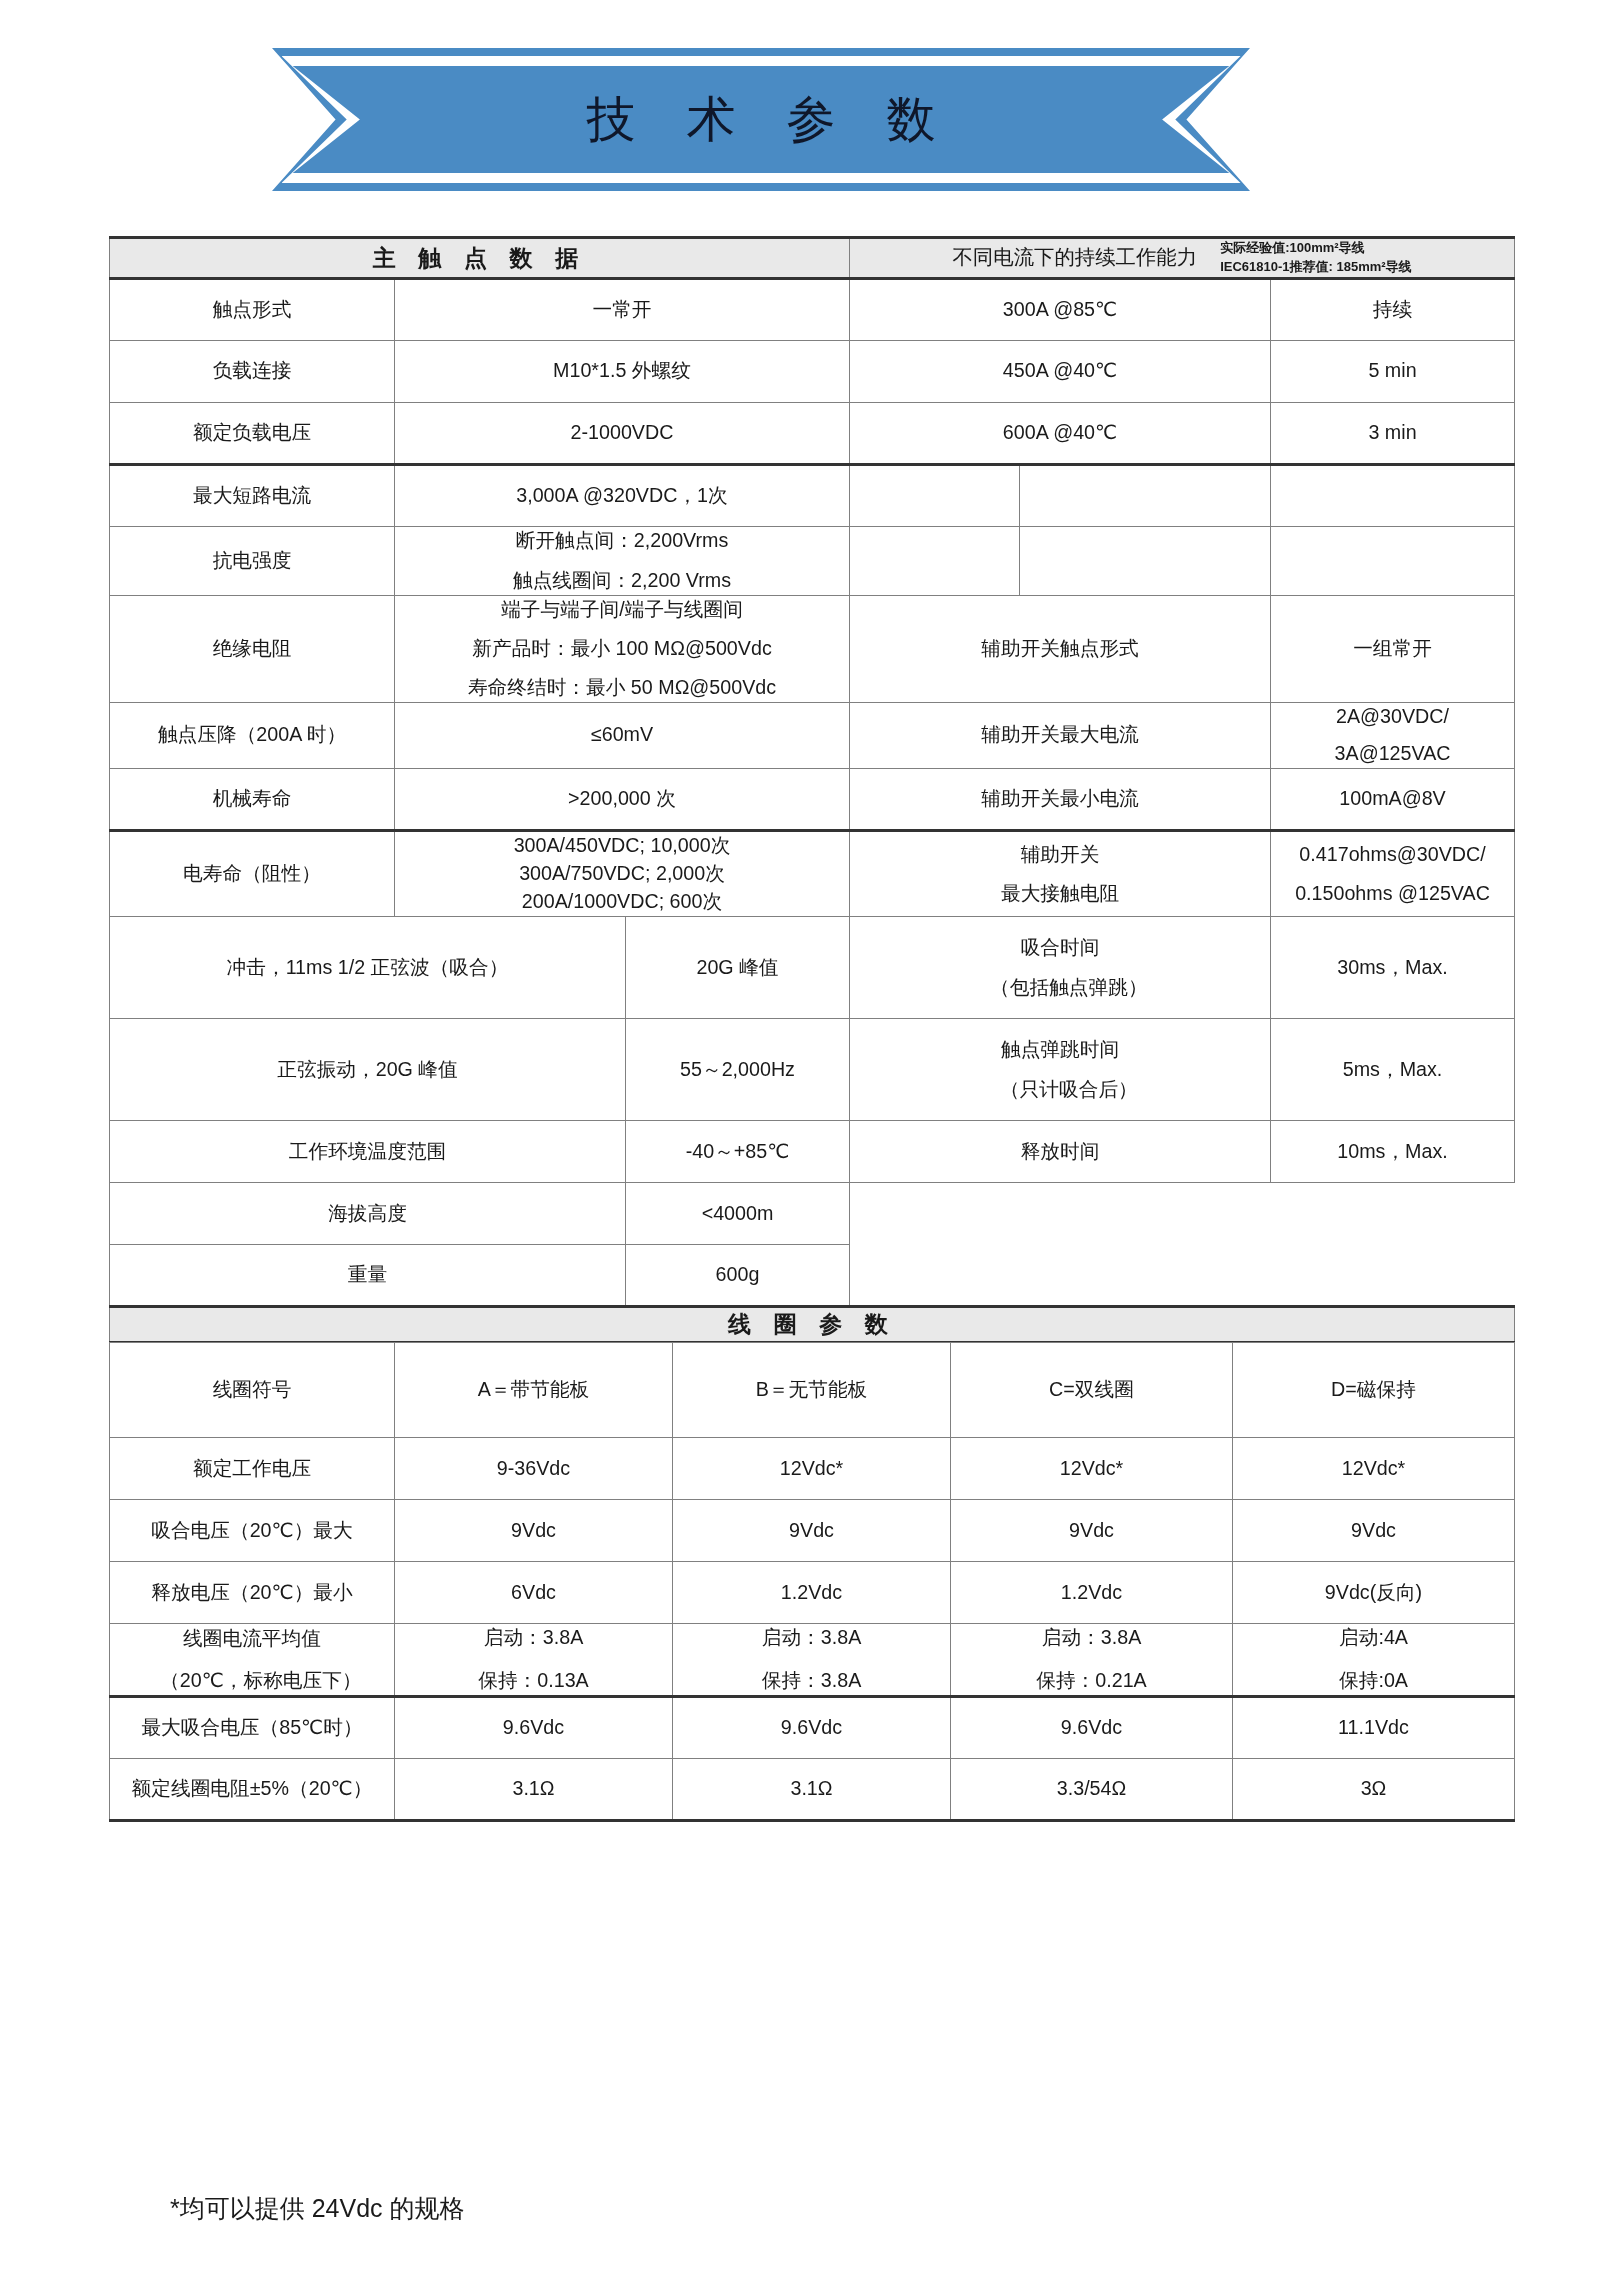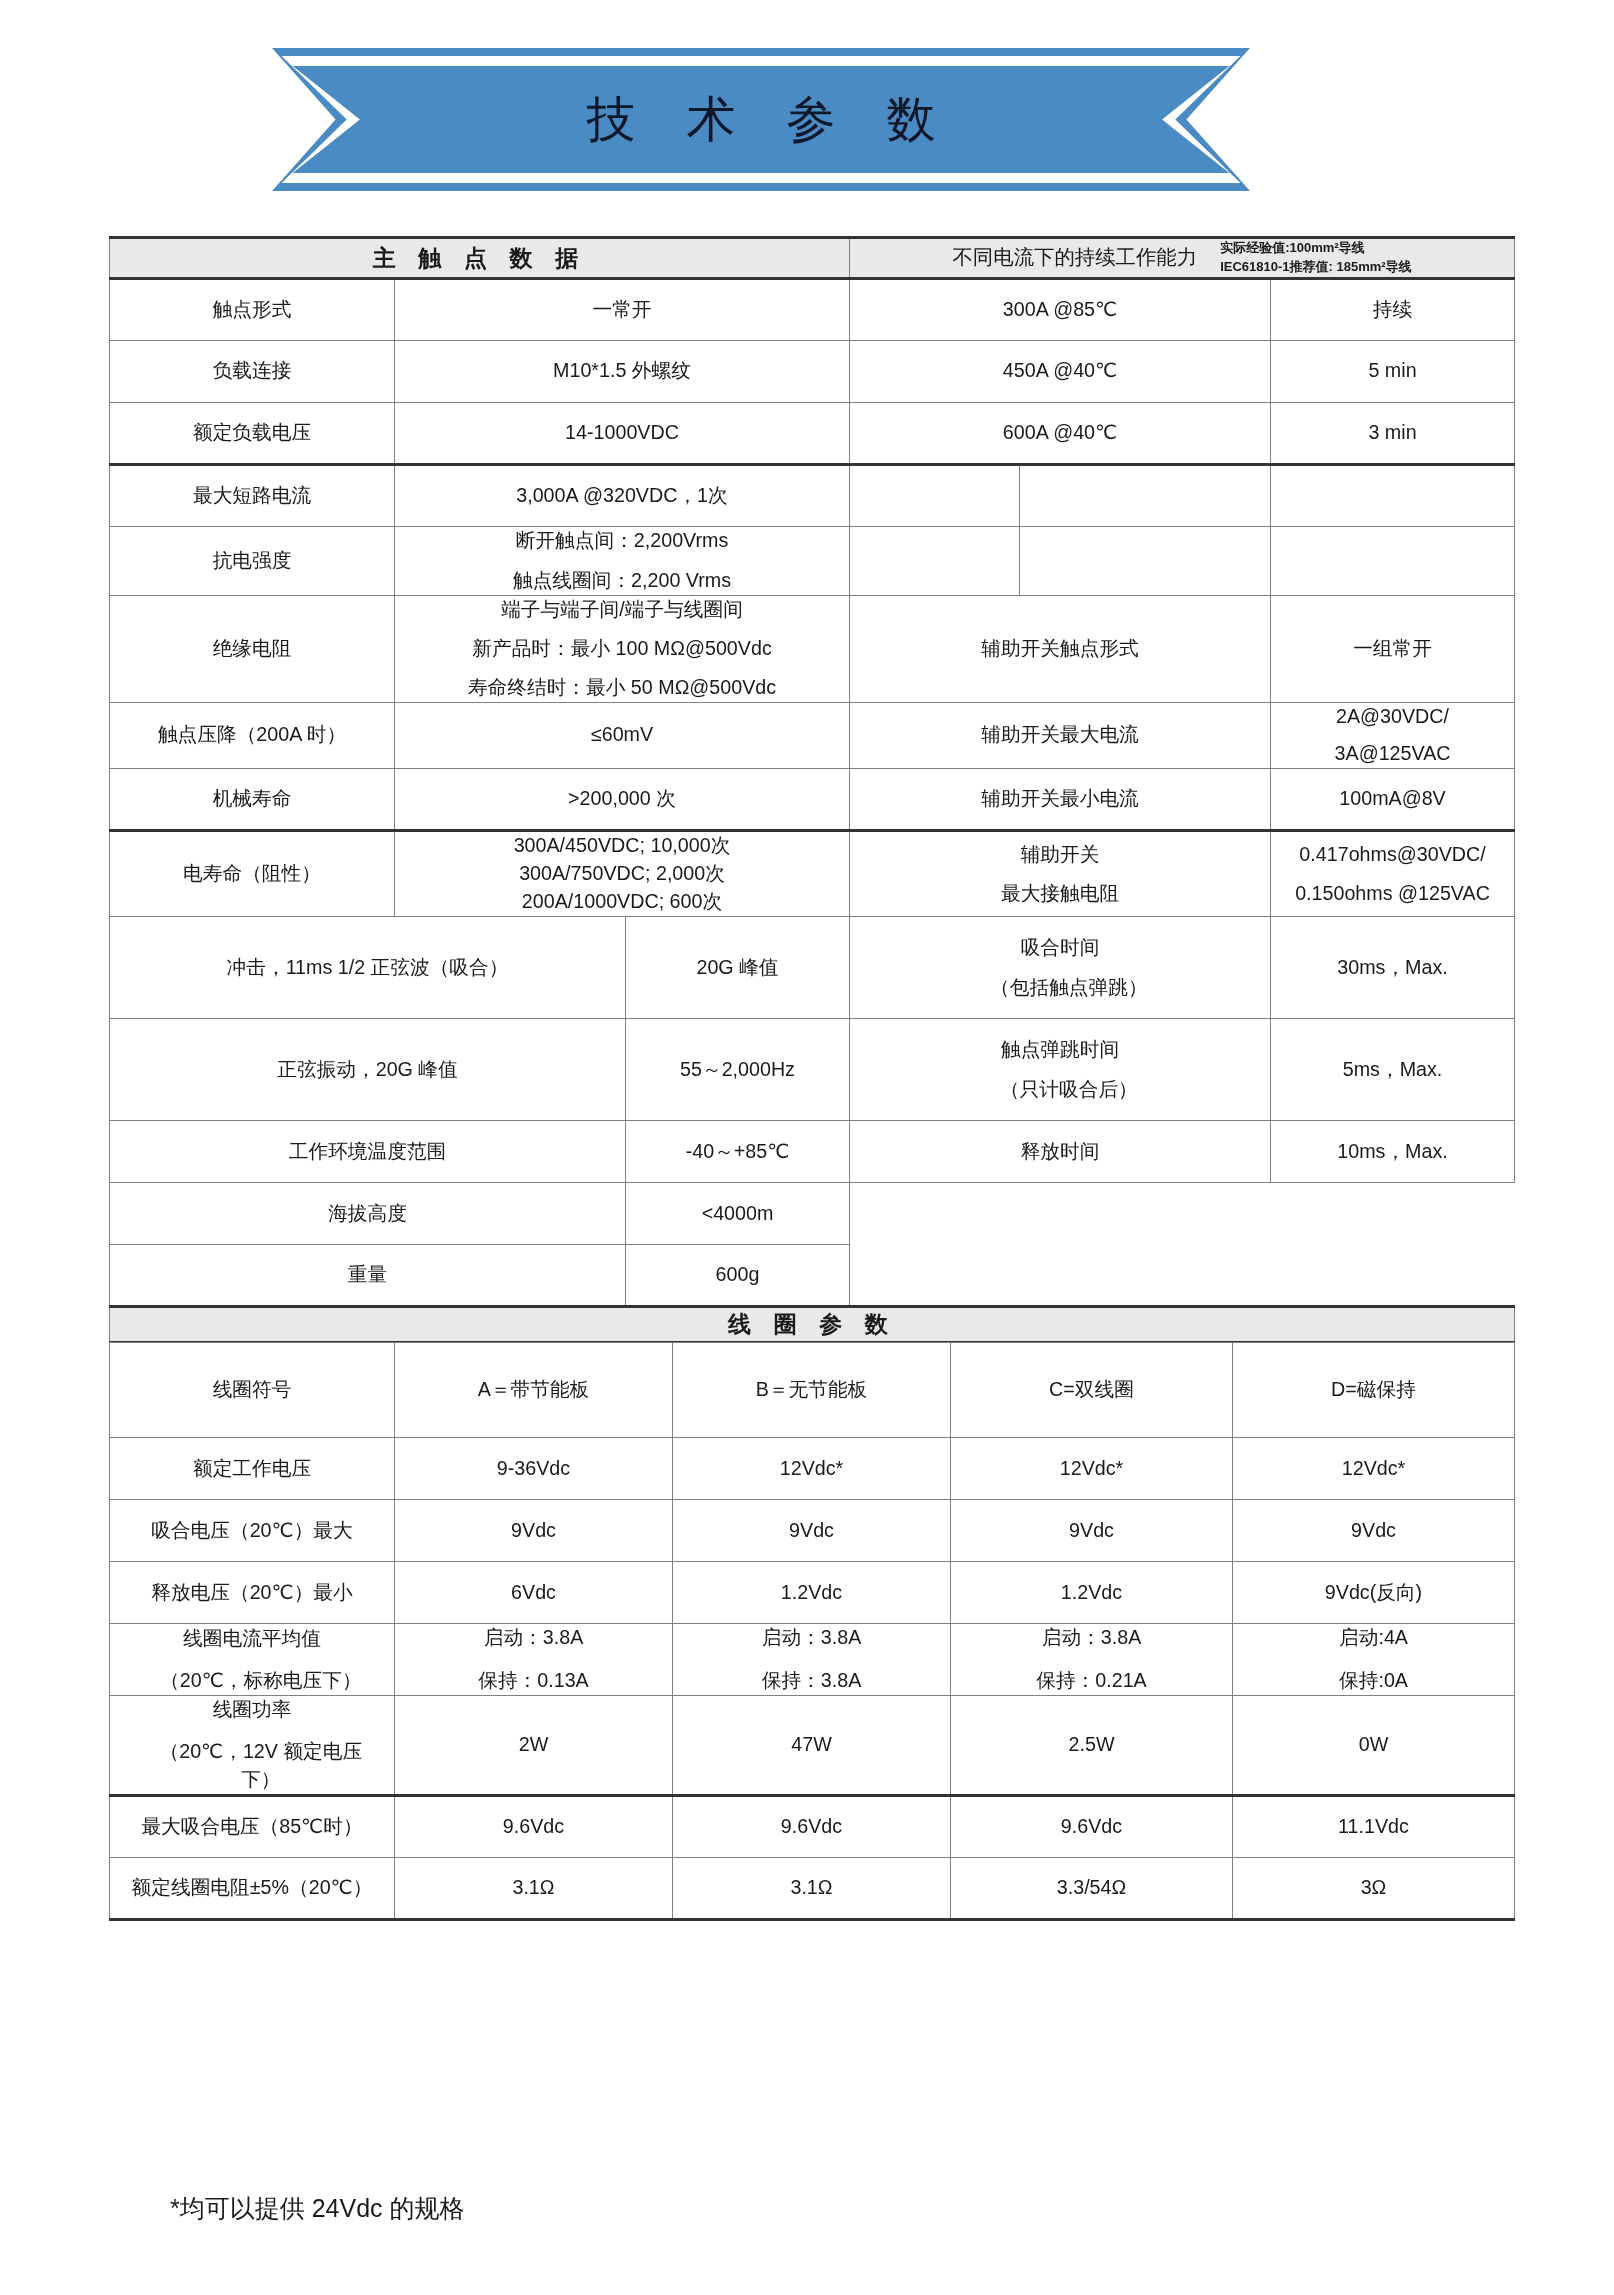--- a/index.html
+++ b/index.html
@@ -179,21 +179,21 @@
 
   <tr class="tall">
     <td class="lft">负载连接</td>
     <td class="lft" colspan="2">M10*1.5 外螺纹</td>
     <td class="lft" colspan="2">450A @40℃</td>
     <td class="lft">5 min</td>
   </tr>
 
   <tr class="tall thick-bot">
     <td class="lft">额定负载电压</td>
-    <td class="lft" colspan="2">14-1000VDC</td>
+    <td class="lft" colspan="2">2-1000VDC</td>
     <td class="lft" colspan="2">600A @40℃</td>
     <td class="lft">3 min</td>
   </tr>
 
   <tr class="tall">
     <td class="lft">最大短路电流</td>
     <td class="lft" colspan="2">3,000A @320VDC，1次</td>
     <td></td>
     <td></td>
     <td></td>
@@ -379,31 +379,20 @@
       <div style="height:15px"></div>
       <div>保持：0.21A</div>
     </td>
     <td class="ctr multi">
       <div>启动:4A</div>
       <div style="height:15px"></div>
       <div>保持:0A</div>
     </td>
   </tr>
 
-  <tr>
-    <td class="lft multi">
-      <div>线圈功率</div>
-      <div style="height:13.6px"></div>
-      <div class="indent">（20℃，12V 额定电压下）</div>
-    </td>
-    <td class="ctr">2W</td>
-    <td class="ctr">47W</td>
-    <td class="ctr">2.5W</td>
-    <td class="ctr">0W</td>
-  </tr>
 
   <tr class="tall thick-top">
     <td class="lft">最大吸合电压（85℃时）</td>
     <td class="ctr">9.6Vdc</td>
     <td class="ctr">9.6Vdc</td>
     <td class="ctr">9.6Vdc</td>
     <td class="ctr">11.1Vdc</td>
   </tr>
 
   <tr class="tall thick-bot">

